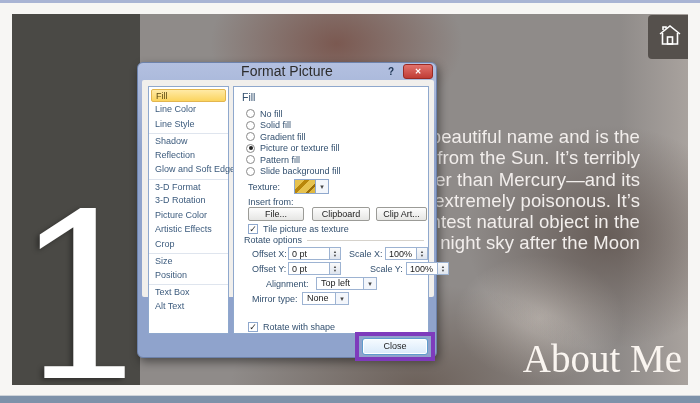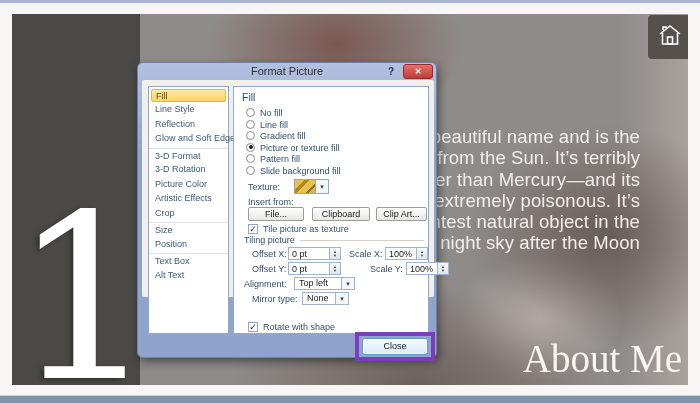--- a/index.html
+++ b/index.html
@@ -28,40 +28,40 @@
   .body-text { position:absolute; right:48px; top:112px; text-align:right; color:#f2eeec;
     font-size:18.5px; line-height:21.3px; font-weight:500; letter-spacing:.1px; }
   .slide-title { position:absolute; left:410px; top:306px; width:260px; text-align:right;
     font-family:Liberation Serif, serif; font-size:39px; color:#faf5f0;margin-top:16px; }
 
   
   .dialog { position:absolute; left:137px; top:62px; width:300px; height:296px;
     background:linear-gradient(#b3c0e0,#8fa3cc 30%, #8fa3cc); border-radius:6px;
     border:1px solid #6d82ab; box-shadow:2px 4px 10px rgba(0,0,0,.45); font-size:9px; color:#33506f; }
   .dlg-title { position:absolute; left:0; top:0; width:100%; height:17px; text-align:center;
-    font-size:11px; color:#2d2d2d; line-height:17px; }
+    font-size:14px; color:#2d2d2d; line-height:17px; }
   .dlg-help { position:absolute; right:38px; top:1px; width:14px; height:15px; text-align:center;
     font-weight:bold; font-size:10px; color:#1d3털2; color:#1d3452; cursor:pointer; line-height:15px; }
   .dlg-x { position:absolute; right:3px; top:1px; width:30px; height:15px; border-radius:3px;
     background:linear-gradient(#e2736d,#c03c35); border:1px solid #992a24; color:#fff;
     font-size:8px; font-weight:bold; text-align:center; line-height:13px; cursor:pointer; }
   .dlg-body { position:absolute; left:4px; top:17px; width:292px; height:217px;
     background:#f1efec; border-radius:2px; }
 
   .sidebar { position:absolute; left:6px; top:6px; width:81px; height:248px; background:#fff;
     border:1px solid #8fa8cd; padding-top:1px; }
   .side-item { height:14.5px; line-height:14.5px; padding-left:6px; color:#3c5b7d; cursor:pointer; white-space:nowrap; }
   .side-item.sep { border-top:1px solid #dfe5ee; margin-top:2px; }
   .side-item.sel { background:linear-gradient(#ffeaa6,#fbd45e); border:1px solid #e3b64f; border-radius:2px;
     margin:1px 2px 0 2px; padding-left:4px; height:13px; line-height:12px; color:#5b4a12; }
 
   .panel { position:absolute; left:91px; top:6px; width:196px; height:248px; background:#fff;
     border:1px solid #8fa8cd; }
   .panel-heading { position:absolute; left:8px; top:4px; font-size:10.5px; color:#33506f; }
-  .radio-row { position:absolute; left:12px; height:11px; display:flex; cursor:pointer; }
+  .radio-row { position:absolute; left:12px; height:11px; display:flex; align-items:center; cursor:pointer; }
   .radio { width:9px; height:9px; border:1px solid #8a8a8a; border-radius:50%; background:#fff; margin-right:5px;
     display:inline-flex; align-items:center; justify-content:center; }
   .radio.on::after { content:""; width:4px; height:4px; background:#222; border-radius:50%; }
   .lbl { color:#33506f; white-space:nowrap; }
 
   .texture-row { position:absolute; left:14px; top:92px; display:flex; align-items:center; }
   .swatch-btn { margin-left:14px; width:22px; height:15px; border:1px solid #8fa8cd;
     background:linear-gradient(135deg,#e6c24f 0 30%, #b8860b 30% 45%, #e6c24f 45% 70%, #9a6d07 70% 80%, #e0b83e 80%); cursor:pointer; }
   .swatch-arrow { width:13px; height:15px; border:1px solid #8fa8cd; border-left:none; background:#f3f6fb;
     text-align:center; line-height:14px; font-size:7px; color:#444; cursor:pointer; }
@@ -133,21 +133,23 @@
 
   <div class="dialog">
     <div class="dlg-title">Format Picture</div>
     <div class="dlg-help">?</div>
     <div class="dlg-x">✕</div>
 
     <div class="dlg-body">
 
       <div class="sidebar">
         <div class="side-item sel">Fill</div>
+        <div class="side-item">Line Color</div>
         <div class="side-item">Line Style</div>
+        <div class="side-item sep">Shadow</div>
         <div class="side-item">Reflection</div>
         <div class="side-item">Glow and Soft Edges</div>
         <div class="side-item sep">3-D Format</div>
         <div class="side-item">3-D Rotation</div>
         <div class="side-item">Picture Color</div>
         <div class="side-item">Artistic Effects</div>
         <div class="side-item">Crop</div>
         <div class="side-item sep">Size</div>
         <div class="side-item">Position</div>
         <div class="side-item sep">Text Box</div>
@@ -156,21 +158,21 @@
 
       <div class="panel">
         <div class="panel-heading">Fill</div>
 
         <div class="radio-row" style="top:21px">
             <span class="radio"></span>
             <span class="lbl">No fill</span>
           </div>
         <div class="radio-row" style="top:32.5px">
             <span class="radio"></span>
-            <span class="lbl">Line fill</span>
+            <span class="lbl">Solid fill</span>
           </div>
         <div class="radio-row" style="top:44px">
             <span class="radio"></span>
             <span class="lbl">Gradient fill</span>
           </div>
         <div class="radio-row" style="top:55.5px">
             <span class="radio on"></span>
             <span class="lbl">Picture or texture fill</span>
           </div>
         <div class="radio-row" style="top:67px">
@@ -192,21 +194,21 @@
         <div class="mini-btn" style="left:14px; width:56px">File...</div>
         <div class="mini-btn" style="left:78px; width:58px">Clipboard</div>
         <div class="mini-btn" style="left:142px; width:51px">Clip Art...</div>
 
         <div class="chk-row" style="left:14px; top:137px">
           <span class="chk">✓</span>
           <span class="lbl">Tile picture as texture</span>
         </div>
 
         <div class="group-lbl">
-          <span class="lbl">Tiling picture</span>
+          <span class="lbl">Rotate options</span>
             <span class="line"></span>
         </div>
 
         <div class="field-row" style="left:18px; top:160px">
           <span class="lbl" style="width:36px">Offset X:</span>
           <input class="txt-in" style="width: 42px;" value="0 pt">
           <span class="spin">
               <span>▲</span>
               <span>▼</span>
             </span>
@@ -226,21 +228,21 @@
               <span>▼</span>
             </span>
           <span class="lbl" style="width:36px; margin-left:29px">Scale Y:</span>
           <input class="txt-in" style="width: 32px;" value="100%">
           <span class="spin">
               <span>▲</span>
               <span>▼</span>
             </span>
         </div>
 
-        <div class="field-row" style="left:10px; top:190px">
+        <div class="field-row" style="left:32px; top:190px">
           <span class="lbl" style="width:50px">Alignment:</span>
           <span class="combo">
             <span class="val" style="width:48px">Top left</span>
             <span class="arr">▾</span>
           </span>
         </div>
 
         <div class="field-row" style="left:18px; top:205px">
           <span class="lbl" style="width:50px">Mirror type:</span>
           <span class="combo">

